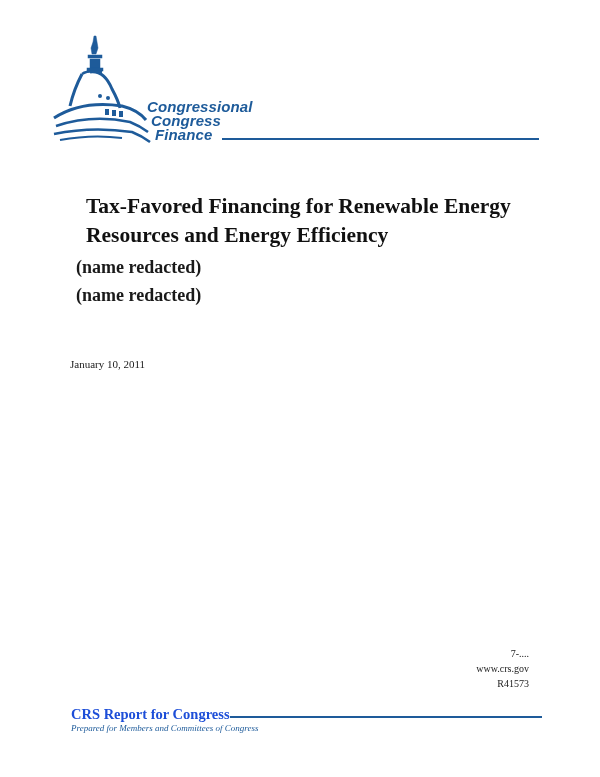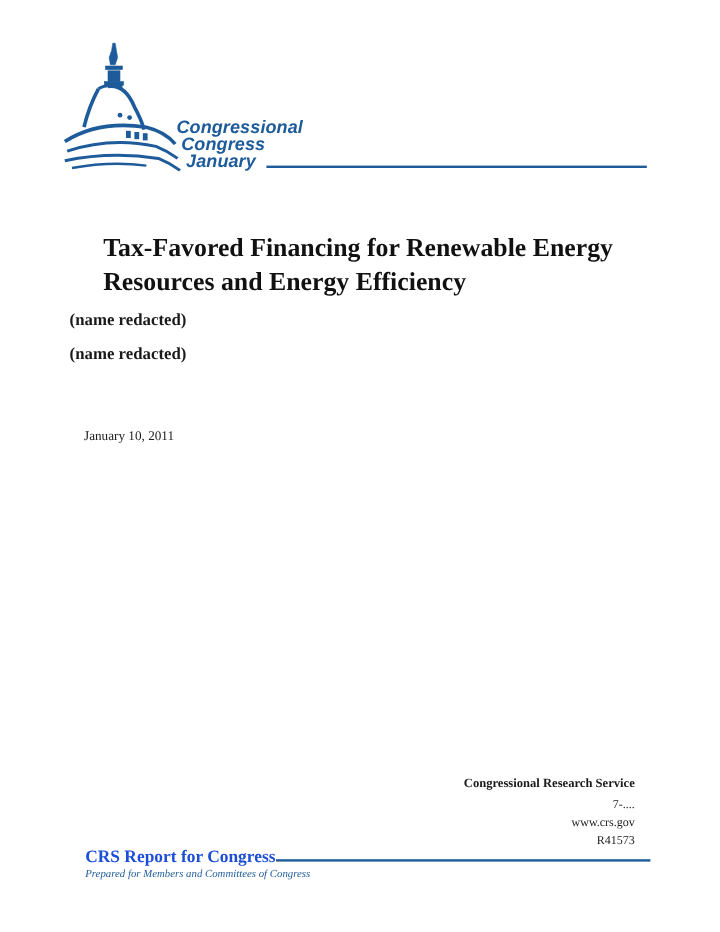--- a/index.html
+++ b/index.html
@@ -52,24 +52,24 @@
       top: 176px;
       width: 470px;
       font-family: "Liberation Serif", "DejaVu Serif", serif;
       font-weight: bold;
       font-size: 21.5px;
       line-height: 29px;
       color: #111;
     }
     .authors {
       position: absolute;
-      left: 58px;
+      left: 76px;
       top: 258px;
       font-family: "Liberation Serif", "DejaVu Serif", serif;
-      font-size: 14px;
+      font-size: 18px;
       line-height: 19px;
     }
     .author { margin-bottom: 9px; }
     .author-name { font-weight: bold; }
     .date {
       position: absolute;
       left: 70px;
       top: 358px;
       font-family: "Liberation Serif", "DejaVu Serif", serif;
       font-size: 11px;
@@ -143,39 +143,38 @@
       <path d="M4 92 Q40 80 78 88 Q88 92 96 98" fill="none" stroke-width="2.5"></path>
       <path d="M2 100 Q40 92 80 98 Q90 102 98 108" fill="none" stroke-width="2.5"></path>
       <path d="M8 106 Q40 100 70 104" fill="none" stroke-width="2"></path>
     </g>
   </svg>
 </div>
 
 <div class="logo-text">
   <div class="l1">Congressional</div>
   <div class="l2">Congress</div>
-  <div class="l3">January</div>
+  <div class="l3">Finance</div>
 </div>
 <div class="logo-rule"></div>
 
 <h1 class="title" style="margin:16px;">Tax-Favored Financing for Renewable Energy Resources and Energy Efficiency</h1>
 
 <div class="authors">
   <div class="author">
     <div class="author-name">(name redacted)</div>
   </div>
   <div class="author">
     <div class="author-name">(name redacted)</div>
   </div>
 </div>
 
 <div class="date">January 10, 2011</div>
 
 <div class="info">
-  <div class="org">Congressional Research Service</div>
   <div>7-....</div>
   <div>www.crs.gov</div>
   <div>R41573</div>
 </div>
 
 <div class="footer-title">CRS Report for Congress</div>
 <div class="footer-rule"></div>
 <div class="footer-sub">Prepared for Members and Committees of Congress</div>
 
 </body></html>

